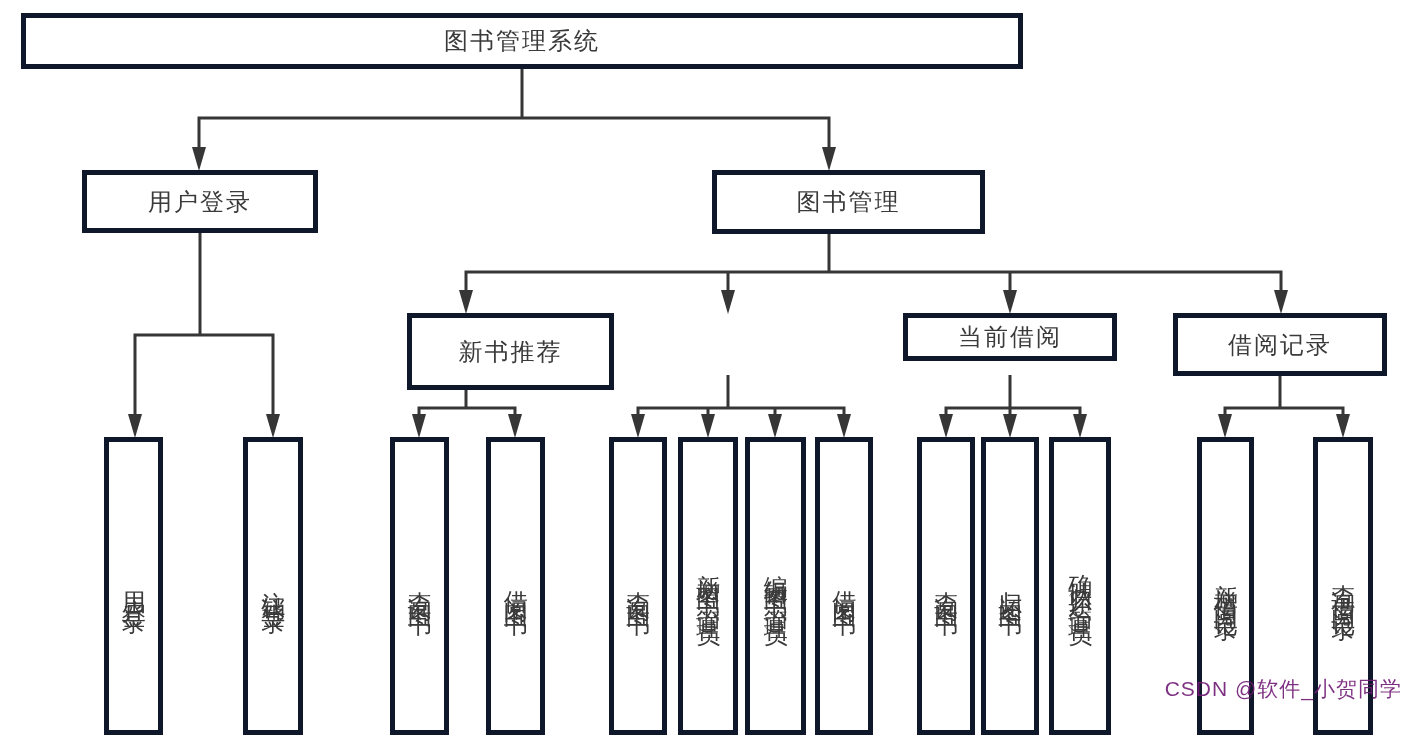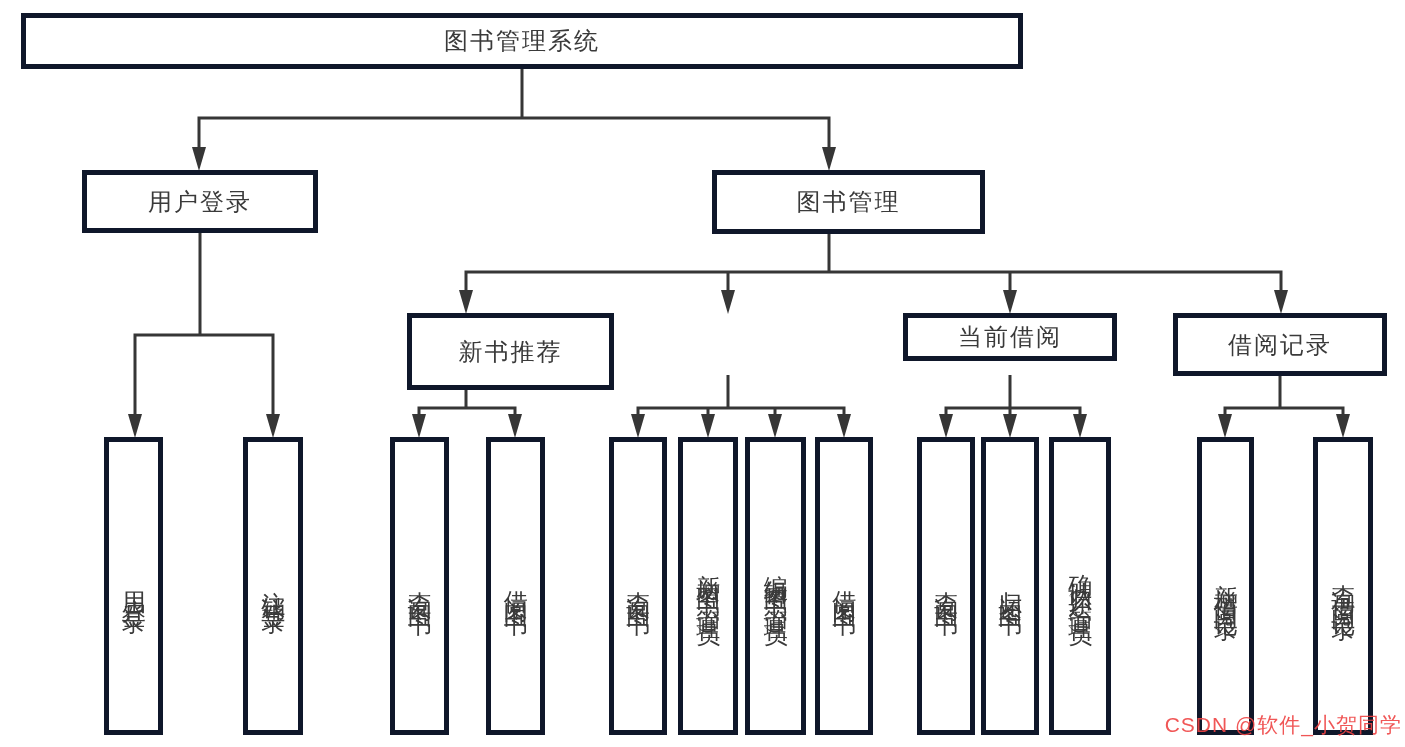--- a/index.html
+++ b/index.html
@@ -48,24 +48,24 @@
     writing-mode: vertical-rl;
     text-orientation: mixed;
     letter-spacing: 7px;
     line-height: 1.1;
     font-size: 24px;
     color: #3a3a3a;
   }
   #watermark {
     position: absolute;
     right: 3px;
-    top: 711px;
+    top: 675px;
     font-size: 21px;
     letter-spacing: 1px;
-    color: #ef4444;
+    color: #701a75;
     opacity: 0.9;
     z-index: 3;
     white-space: nowrap;
   }
 </style>
 </head>
 <body>
 
 <div id="canvas">
 

